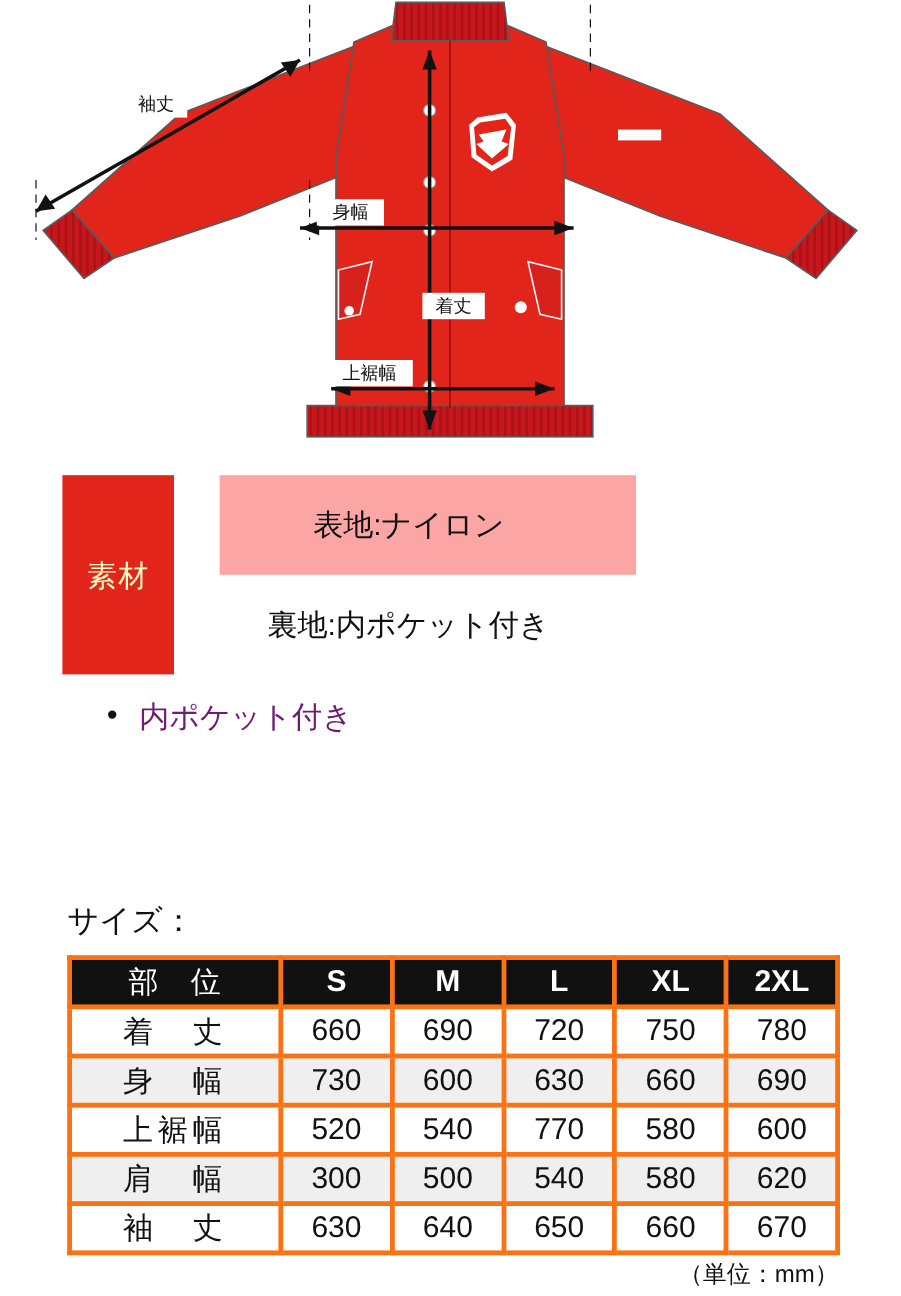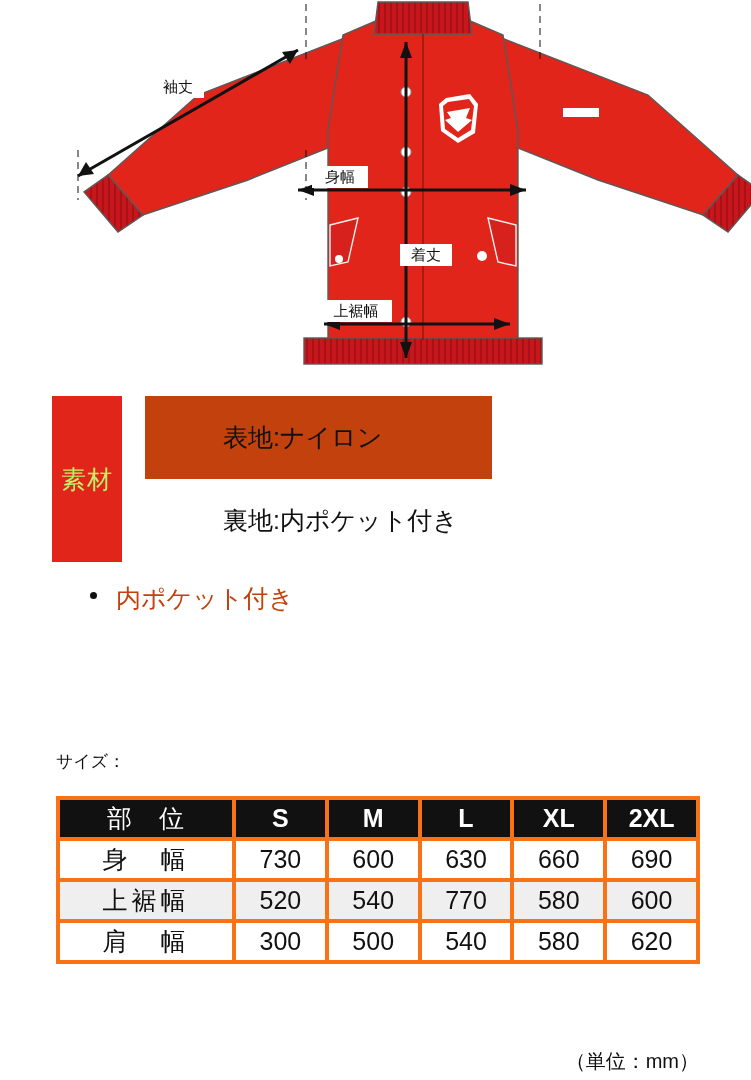--- a/index.html
+++ b/index.html
@@ -11,88 +11,87 @@
     color: #111111;
     overflow: hidden;
   }
   .page { position: relative; width: 751px; height: 1080px; }
 
   
   .illus {
     position: relative;
     width: 601px;
     height: 382px;
-    padding-left: 48px;
   }
   .illus svg { display: block; }
 
   
   .material {
     position: absolute;
     left: 52px;
     top: 396px;
     width: 650px;
     height: 170px;
   }
   .material-label {
     position: absolute;
     left: 0; top: 0;
-    width: 70px; height: 166px;
+    width: 93px; height: 166px;
     background: #e1251b;
-    color: #bef264;
+    color: #fef9c3;
     font-size: 25px;
     display: flex;
     align-items: center;
     justify-content: center;
     letter-spacing: 1px;
   }
   .material-rows {
     position: absolute;
     left: 93px; top: 0;
     width: 557px; height: 166px;
   }
   .material-row {
     height: 83px;
     display: flex;
     align-items: center;
     padding-left: 78px;
     font-size: 25px;
     color: #111;
   }
-  .material-row.shaded { background: #c2410c; width: 347px; }
+  .material-row.shaded { background: #fca5a5; width: 347px; margin-left: 38px; }
 
   
   .bullets {
     position: absolute;
     left: 88px;
     top: 580px;
     width: 630px;
   }
   .bullet {
     position: relative;
     font-size: 25px;
     line-height: 1.45;
     padding-left: 28px;
     margin-bottom: 14px;
-    color: #c2410c;
+    color: #701a75;
   }
   .bullet .dot {
     position: absolute;
     left: 2px; top: 12px;
     width: 7px; height: 7px;
     background: #111;
     border-radius: 50%;
   }
 
   
   .size-heading {
     position: absolute;
     left: 56px;
     top: 750px;
-    font-size: 17px;
+    font-size: 26px;
     color: #111;
   }
 
   
   .size-table-wrap {
     position: absolute;
     left: 56px;
     top: 796px;
     width: 640px;
   }
@@ -259,20 +258,28 @@
           <th>部　位</th>
           <th class="sizecol">S</th>
           <th class="sizecol">M</th>
           <th class="sizecol">L</th>
           <th class="sizecol">XL</th>
           <th class="sizecol">2XL</th>
         </tr>
       </thead>
       <tbody>
         <tr>
+          <td class="rowhead">着　丈</td>
+          <td>660</td>
+          <td>690</td>
+          <td>720</td>
+          <td>750</td>
+          <td>780</td>
+        </tr>
+        <tr>
           <td class="rowhead">身　幅</td>
           <td>730</td>
           <td>600</td>
           <td>630</td>
           <td>660</td>
           <td>690</td>
         </tr>
         <tr>
           <td class="rowhead">上裾幅</td>
           <td>520</td>
@@ -282,19 +289,27 @@
           <td>600</td>
         </tr>
         <tr>
           <td class="rowhead">肩　幅</td>
           <td>300</td>
           <td>500</td>
           <td>540</td>
           <td>580</td>
           <td>620</td>
         </tr>
+        <tr>
+          <td class="rowhead">袖　丈</td>
+          <td>630</td>
+          <td>640</td>
+          <td>650</td>
+          <td>660</td>
+          <td>670</td>
+        </tr>
       </tbody>
     </table>
   </div>
 
   <div class="unit-note">（単位：mm）</div>
 
 </div>
 
 </body></html>

